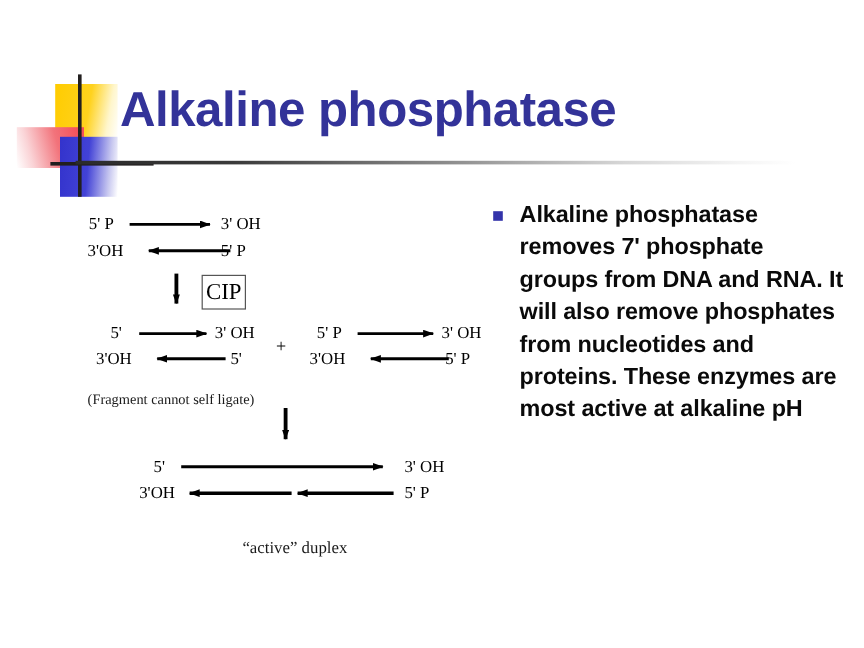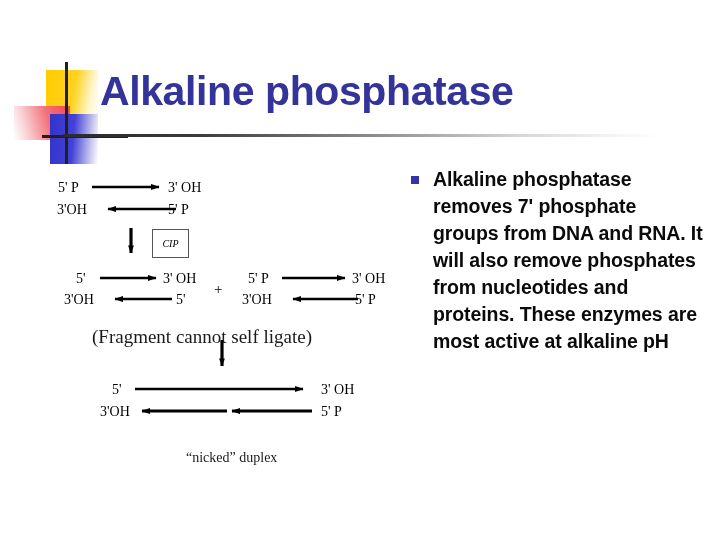--- a/index.html
+++ b/index.html
@@ -89,21 +89,21 @@
     font-size: 19.5px;
     font-weight: bold;
     line-height: 1.385;
     color: #0a0a0a;
     letter-spacing: -0.1px;
   }
 
   
   #diagram {
     position: absolute;
-    left: 0; top: 0;
+    left: 16px; top: 0;
     width: 420px; height: 540px;
     font-family: "Liberation Serif", serif;
   }
   .lbl {
     position: absolute;
     font-family: "Liberation Serif", serif;
     font-size: 14px;
     color: #000000;
     white-space: nowrap;
     line-height: 1;
@@ -119,26 +119,25 @@
     position: absolute;
     font-family: "Liberation Serif", serif;
     font-size: 15px;
     color: #000;
   }
   .ebox {
     position: absolute;
     border: 1.5px solid #555555;
     background: #ffffff;
     font-family: "Liberation Serif", serif;
-    font-size: 10px;
+    font-size: 19px;
     color: #000;
     display: flex;
     align-items: center;
     justify-content: center;
-    font-style: italic;
   }
   #diagram svg {
     position: absolute;
     left: 0; top: 0;
     width: 420px; height: 540px;
     overflow: visible;
   }
 </style>
 </head>
 <body>
@@ -204,22 +203,22 @@
   <div class="lbl" style="left:64px;  top:293px;">3'OH</div>
   <div class="lbl" style="left:176px; top:293px;">5'</div>
 
   <div class="plus" style="left:214px; top:281px;">+</div>
 
   <div class="lbl" style="left:248px; top:272px;">5' P</div>
   <div class="lbl" style="left:352px; top:272px;">3' OH</div>
   <div class="lbl" style="left:242px; top:293px;">3'OH</div>
   <div class="lbl" style="left:355px; top:293px;">5' P</div>
 
-  <div class="cap" style="left:57px; top:326px; font-size:19px;margin-left:35px;">(Fragment cannot self ligate)</div>
+  <div class="cap" style="left:57px; top:326px; font-size:12px;">(Fragment cannot self ligate)</div>
 
 
   <div class="lbl" style="left:112px; top:383px;">5'</div>
   <div class="lbl" style="left:321px; top:383px;">3' OH</div>
   <div class="lbl" style="left:100px; top:405px;">3'OH</div>
   <div class="lbl" style="left:321px; top:405px;">5' P</div>
 
-  <div class="cap" style="left:186px; top:450px;">“nicked” duplex</div>
+  <div class="cap" style="left:186px; top:450px;">“active” duplex</div>
 </div>
 
 </body></html>

